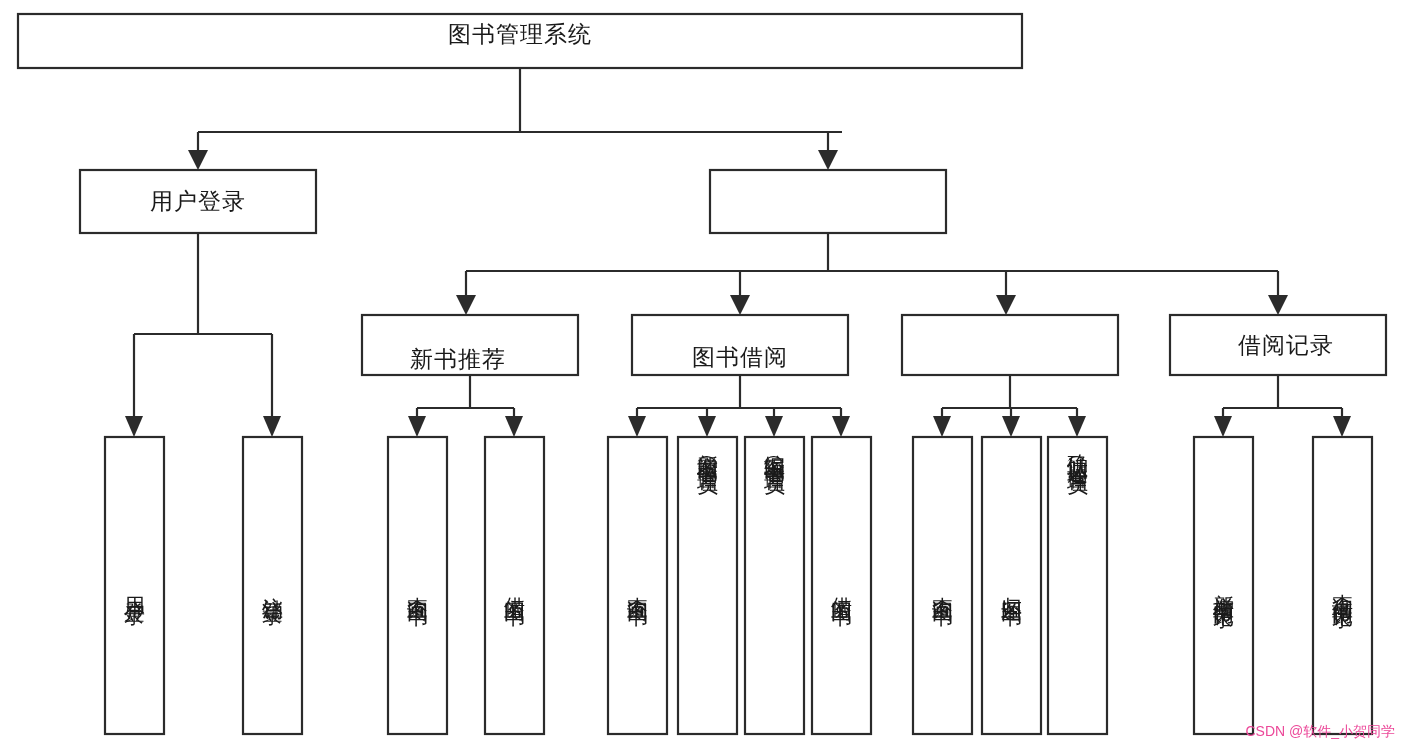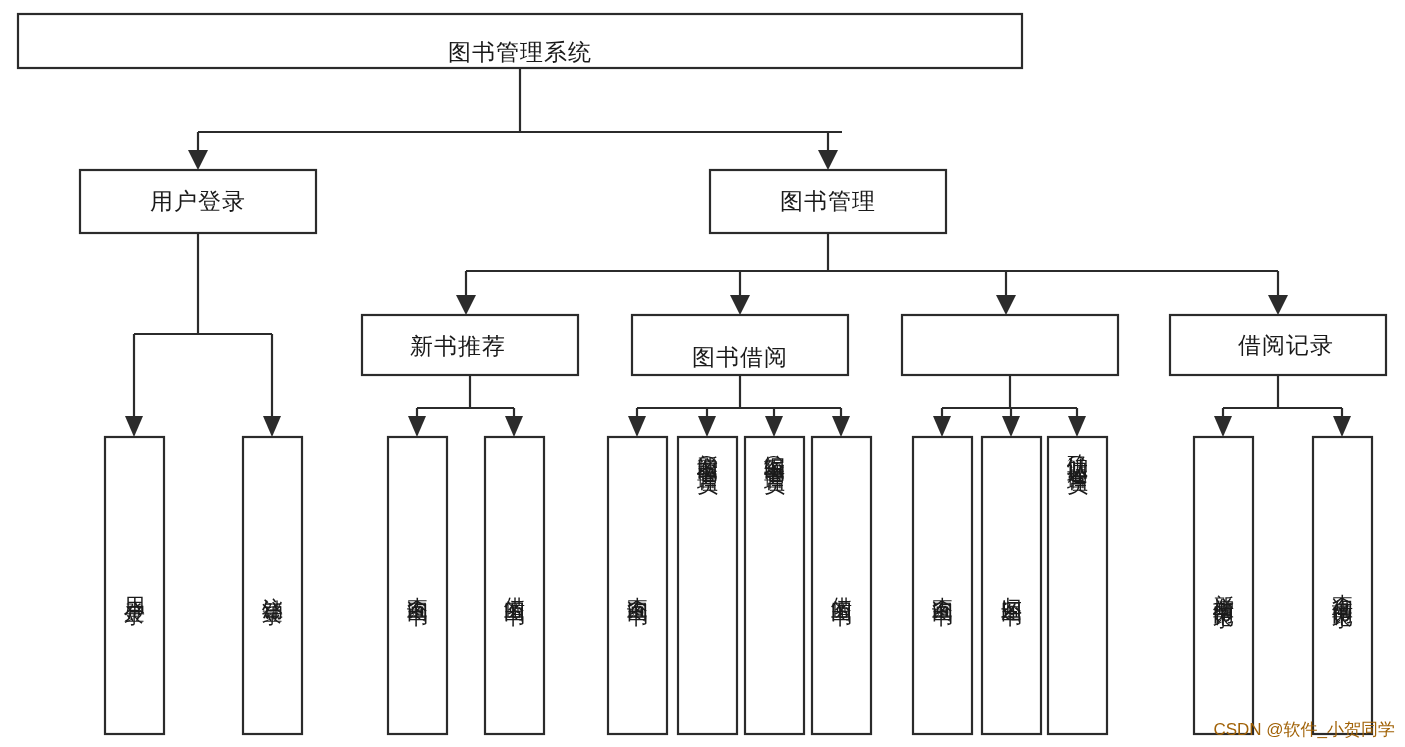--- a/index.html
+++ b/index.html
@@ -38,22 +38,22 @@
   }
   .arrow-head {
     fill: #2b2b2b;
     stroke: none;
   }
   .watermark {
     position: absolute;
     right: 10px;
     bottom: 6px;
     font-family: "Liberation Sans", "DejaVu Sans", sans-serif;
-    font-size: 17px;
-    color: #a16207;
+    font-size: 14px;
+    color: #ec4899;
     white-space: nowrap;
     pointer-events: none;
   }
   .vlabel-wrap {
     position: absolute;
     display: flex;
     align-items: center;
     justify-content: center;
     pointer-events: none;
   }
@@ -185,33 +185,30 @@
     <rect class="node-box" x="678" y="437" width="59" height="297"></rect>
     <rect class="node-box" x="745" y="437" width="59" height="297"></rect>
     <rect class="node-box" x="812" y="437" width="59" height="297"></rect>
     <rect class="node-box" x="913" y="437" width="59" height="297"></rect>
     <rect class="node-box" x="982" y="437" width="59" height="297"></rect>
     <rect class="node-box" x="1048" y="437" width="59" height="297"></rect>
     <rect class="node-box" x="1194" y="437" width="59" height="297"></rect>
     <rect class="node-box" x="1313" y="437" width="59" height="297"></rect>
   </svg>
 
-  <div class="hlabel-wrap" style="left:18px; top:24px; width:1004px; height:57px;">
+  <div class="hlabel-wrap" style="left:18px; top:6px; width:1004px; height:57px;">
     <span class="hlabel-text">图书管理系统</span>
   </div>
 
   <div class="hlabel-wrap" style="left:80px; top:170px; width:236px; height:63px;">
     <span class="hlabel-text">用户登录</span>
   </div>
 
-  <div class="hlabel-wrap" style="left:710px; top:170px; width:236px; height:63px;">
-    <span class="hlabel-text">图书管理</span>
-  </div>
-
-  <div class="hlabel-wrap" style="left:362px; top:316px; width:192px; height:60px;text-align:center;">
+
+  <div class="hlabel-wrap" style="left:362px; top:329px; width:192px; height:60px;text-align:center;">
     <span class="hlabel-text">新书推荐</span>
   </div>
 
   <div class="hlabel-wrap" style="left:632px; top:327px; width:216px; height:60px;">
     <span class="hlabel-text">图书借阅</span>
   </div>
 
 
   <div class="hlabel-wrap" style="left:1170px; top:315px; width:216px; height:60px;padding-left:8px;">
     <span class="hlabel-text">借阅记录</span>

